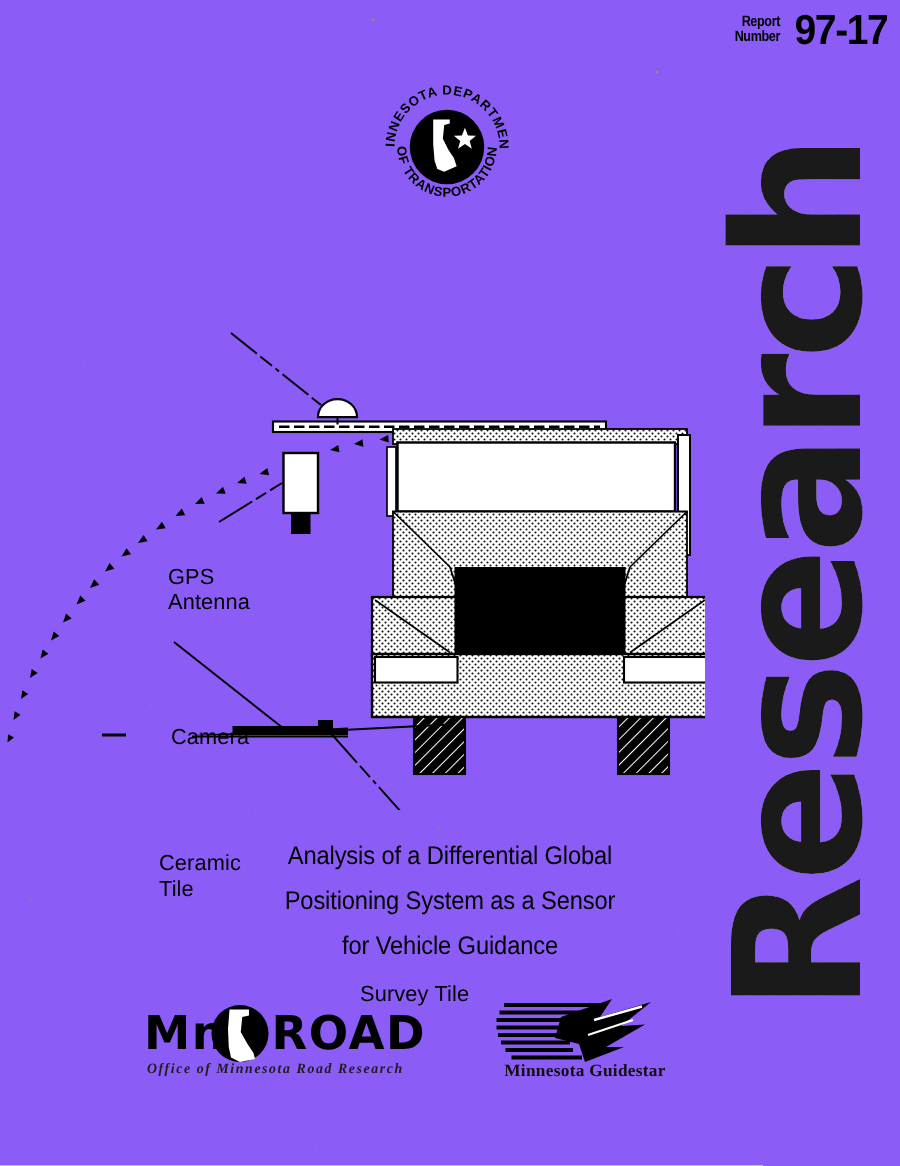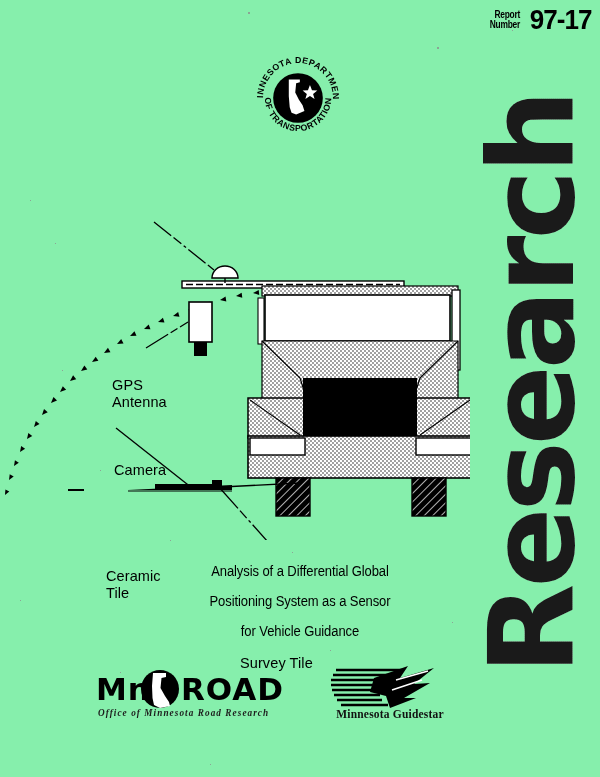--- a/index.html
+++ b/index.html
@@ -9,21 +9,21 @@
     background: #ffffff;
   }
   body {
     font-family: "Liberation Sans", sans-serif;
     -webkit-font-smoothing: none;
   }
   #page {
     position: relative;
     width: 600px;
     height: 777px;
-    background: #86efac;
+    background: #8b5cf6;
     overflow: hidden;
   }
 
   
   .speck {
     position: absolute;
     background: #8d8d8d;
     width: 2px;
     height: 2px;
     border-radius: 50%;
@@ -111,33 +111,33 @@
   .fig-label {
     position: absolute;
     font-family: "Liberation Sans", sans-serif;
     font-size: 14.5px;
     line-height: 17px;
     color: #000;
     letter-spacing: 0.1px;
     white-space: pre-line;
   }
   #label-gps    { left: 112px; top: 188px; margin-top: 39px; }
-  #label-camera { left: 114px; top: 312px; }
+  #label-camera { left: 114px; top: 334px; }
   #label-ceramic{ left: 106px; top: 418px; }
   #label-survey { left: 240px; top: 505px; }
 
   
   #title {
     position: absolute;
     left: 0;
     right: 0;
     top: 556px;
     text-align: center;
     font-family: "Liberation Sans", sans-serif;
-    font-size: 14px;
+    font-size: 17px;
     line-height: 30px;
     color: #000;
     letter-spacing: -0.1px;
   }
   #title .tline {
     display: block;
     transform: scaleX(0.93);
   }
 
   

